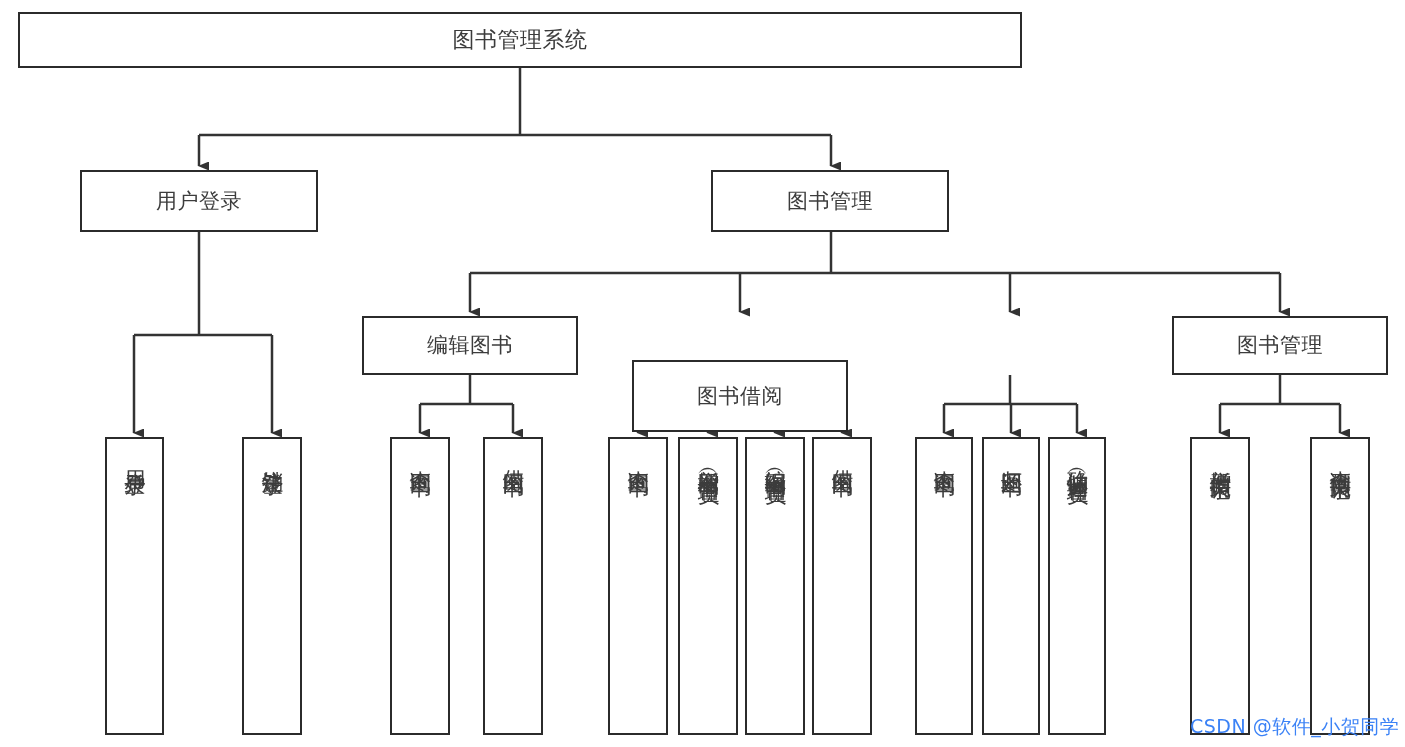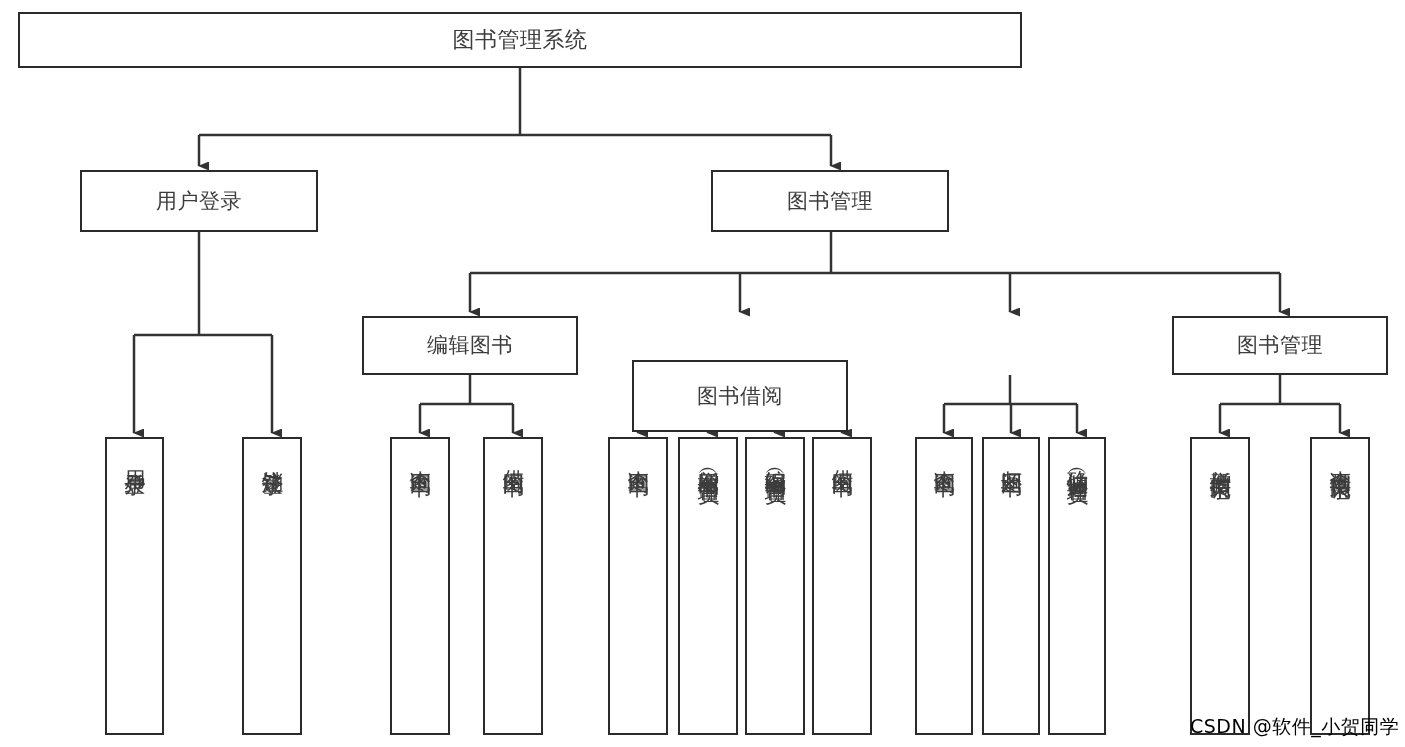--- a/index.html
+++ b/index.html
@@ -57,21 +57,21 @@
   }
   .node.vertical .label {
     writing-mode: vertical-rl;
     text-orientation: upright;
     font-size: 21.5px;
     letter-spacing: 2px;
     line-height: 1.02;
   }
   .watermark {
     position: absolute;
-    color: #000000;
+    color: #3b82f6;
     font-size: 19px;
     white-space: nowrap;
     letter-spacing: 0.5px;
     font-family: "DejaVu Sans", "Liberation Sans", sans-serif;
   }
 </style>
 </head>
 <body>
 
 <div id="diagram-root">

